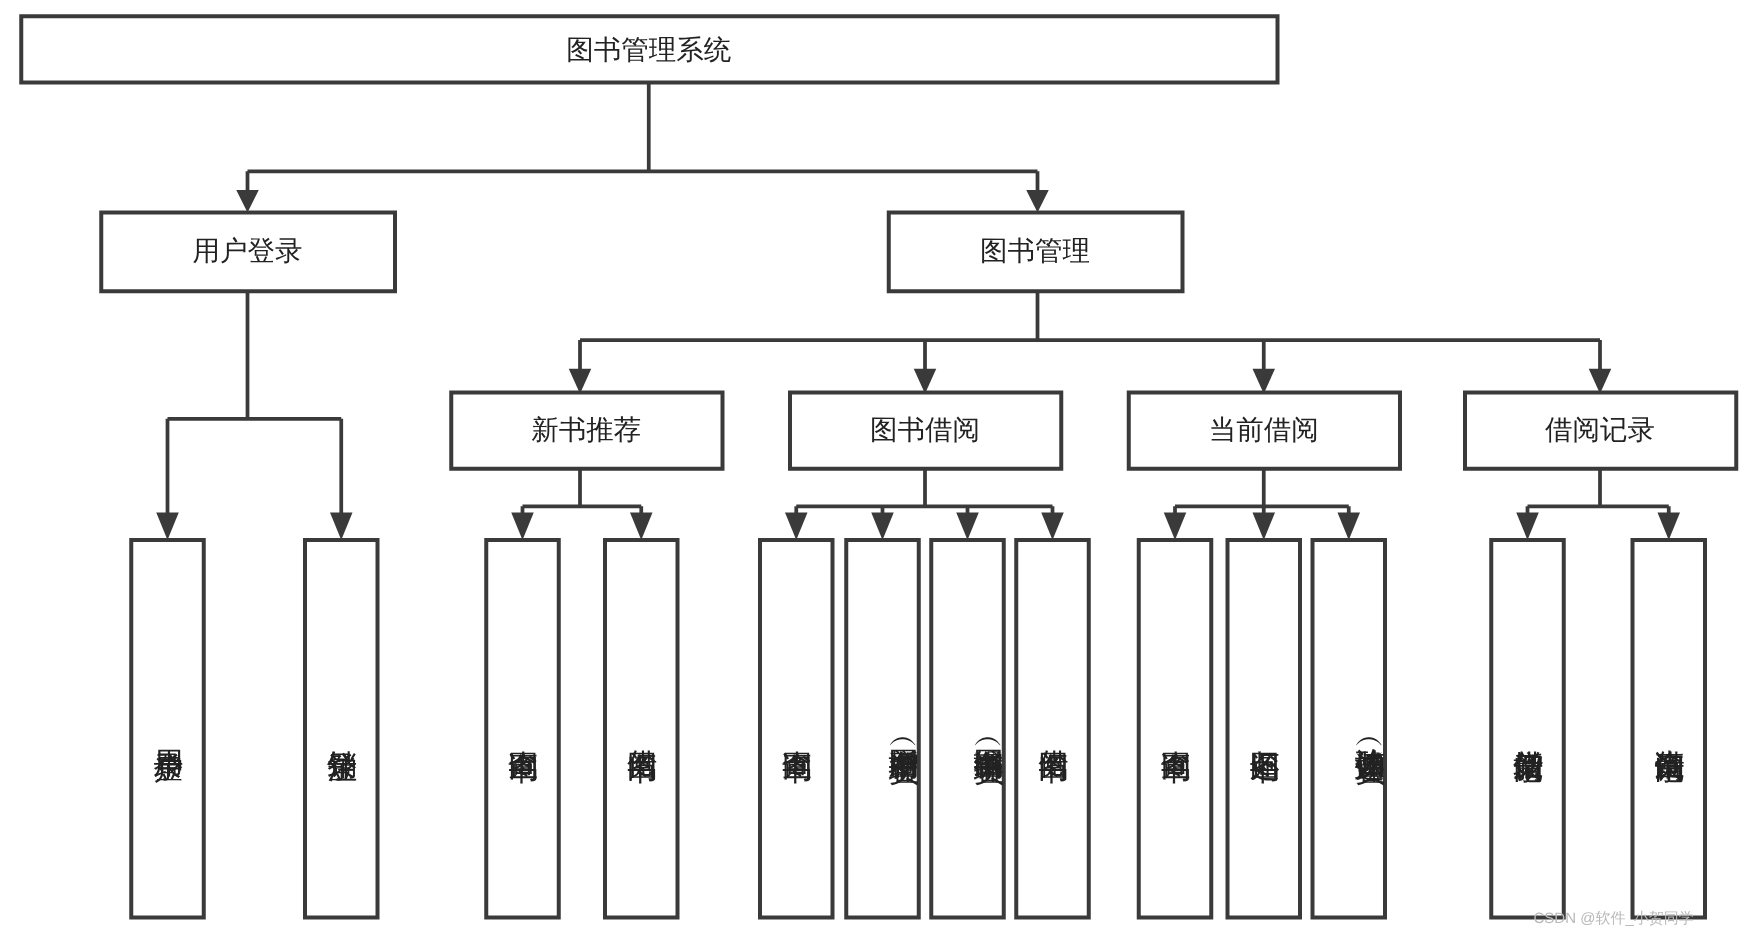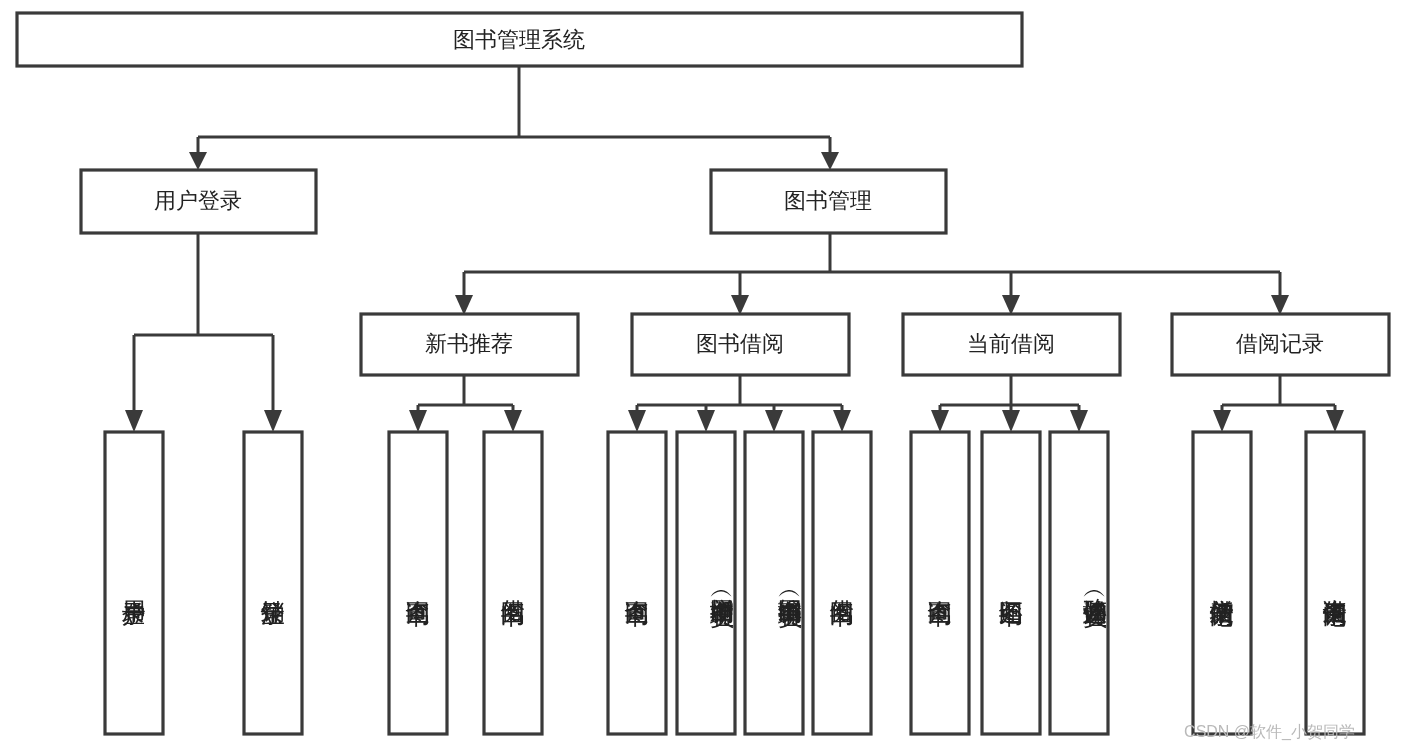--- a/index.html
+++ b/index.html
@@ -10,21 +10,21 @@
   .node-box{fill:#ffffff;stroke:#3a3a3a;stroke-width:3.2;}
   .conn{stroke:#3a3a3a;stroke-width:3;fill:none;stroke-linecap:butt;}
   .arrow-head{fill:#3a3a3a;stroke:none;}
   .node-label{fill:#222222;font-family:"Liberation Sans","DejaVu Sans",sans-serif;
               font-size:22px;text-anchor:middle;dominant-baseline:middle;}
   .leaf-label{position:absolute;display:flex;align-items:center;justify-content:center;
               writing-mode:vertical-rl;text-orientation:upright;
               font-family:"Liberation Sans","DejaVu Sans",sans-serif;
               font-size:24px;line-height:1.06;color:#222;letter-spacing:1px;
               white-space:nowrap;pointer-events:none;}
-  .watermark{position:absolute;right:12px;bottom:4px;font-size:16px;color:#b9b9b9;
+  .watermark{position:absolute;right:12px;bottom:4px;font-size:12px;color:#b9b9b9;
              font-family:"Liberation Sans","DejaVu Sans",sans-serif;white-space:nowrap;}
 </style>
 </head>
 <body>
 
 <div id="diagram-root">
 
   <svg class="canvas" viewBox="0 0 1405 747">
 
     <g>

